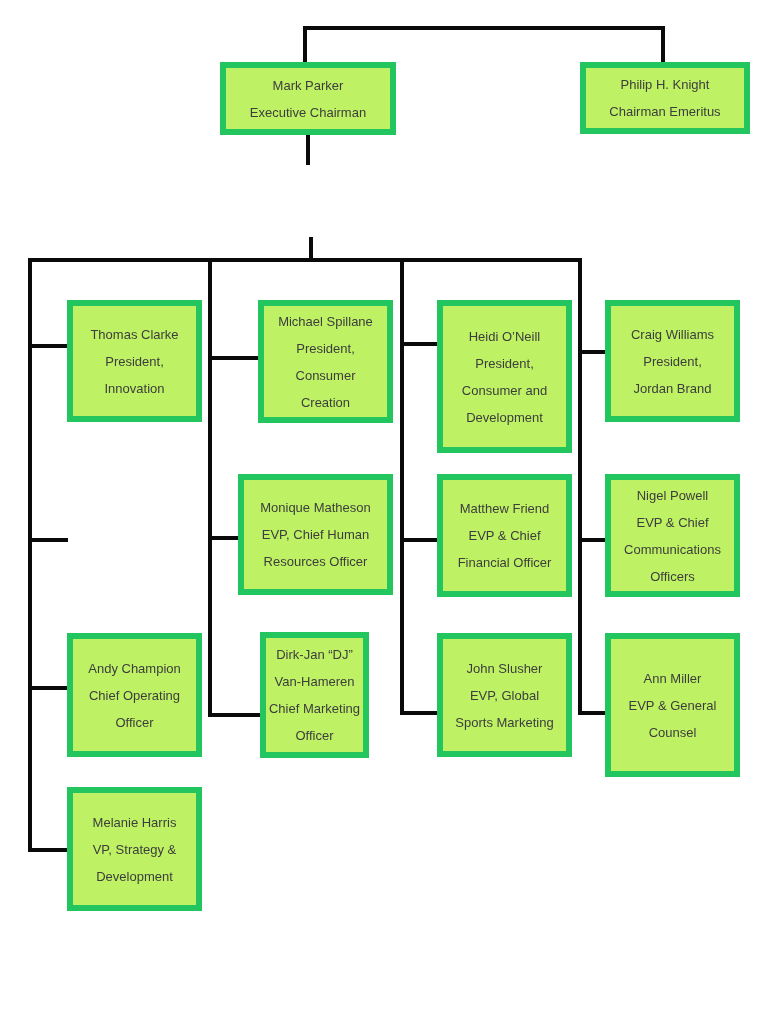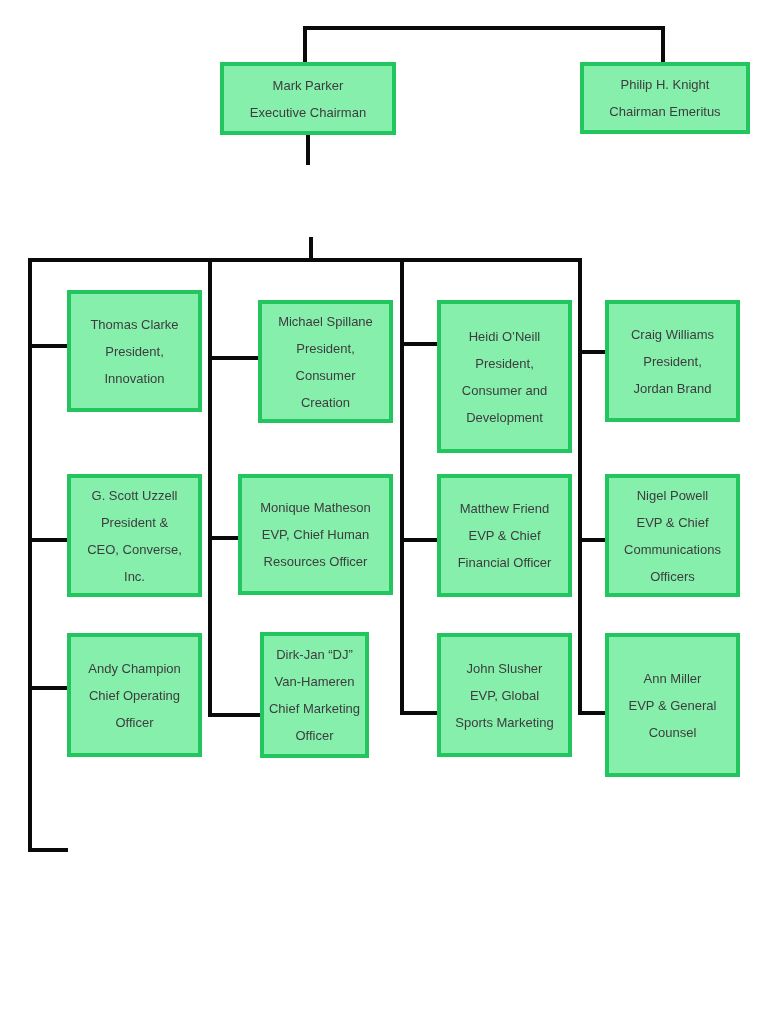--- a/index.html
+++ b/index.html
@@ -18,22 +18,22 @@
   .connectors {
     position: absolute;
     left: 0;
     top: 0;
     z-index: 0;
   }
   .node {
     position: absolute;
     z-index: 1;
     box-sizing: border-box;
-    background: #86efac;
-    border: 4px solid #22c55e;
+    background: #bef264;
+    border: 6px solid #22c55e;
     display: flex;
     flex-direction: column;
     align-items: center;
     justify-content: center;
     text-align: center;
     color: #3d3d3d;
     font-size: 13px;
     line-height: 27px;
   }
   .line {
@@ -80,21 +80,21 @@
     <span class="line">Mark Parker</span>
     <span class="line">Executive Chairman</span>
   </div>
 
   <div class="node" style="left:580px;top:62px;width:170px;height:72px">
     <span class="line">Philip H. Knight</span>
     <span class="line">Chairman Emeritus</span>
   </div>
 
 
-  <div class="node" style="left:67px;top:290px;width:135px;height:122px">
+  <div class="node" style="left:67px;top:300px;width:135px;height:122px">
     <span class="line">Thomas Clarke</span>
     <span class="line">President,</span>
     <span class="line">Innovation</span>
   </div>
 
   <div class="node" style="left:258px;top:300px;width:135px;height:123px">
     <span class="line">Michael Spillane</span>
     <span class="line">President,</span>
     <span class="line">Consumer</span>
     <span class="line">Creation</span>
@@ -106,26 +106,20 @@
     <span class="line">Consumer and</span>
     <span class="line">Development</span>
   </div>
 
   <div class="node" style="left:605px;top:300px;width:135px;height:122px">
     <span class="line">Craig Williams</span>
     <span class="line">President,</span>
     <span class="line">Jordan Brand</span>
   </div>
 
-  <div class="node" style="left:67px;top:474px;width:135px;height:123px">
-    <span class="line">G. Scott Uzzell</span>
-    <span class="line">President &amp;</span>
-    <span class="line">CEO, Converse,</span>
-    <span class="line">Inc.</span>
-  </div>
 
   <div class="node" style="left:238px;top:474px;width:155px;height:121px">
     <span class="line">Monique Matheson</span>
     <span class="line">EVP, Chief Human</span>
     <span class="line">Resources Officer</span>
   </div>
 
   <div class="node" style="left:437px;top:474px;width:135px;height:123px">
     <span class="line">Matthew Friend</span>
     <span class="line">EVP &amp; Chief</span>
@@ -157,14 +151,19 @@
     <span class="line">EVP, Global</span>
     <span class="line">Sports Marketing</span>
   </div>
 
   <div class="node" style="left:605px;top:633px;width:135px;height:144px">
     <span class="line">Ann Miller</span>
     <span class="line">EVP &amp; General</span>
     <span class="line">Counsel</span>
   </div>
 
+  <div class="node" style="left:67px;top:787px;width:135px;height:124px">
+    <span class="line">Melanie Harris</span>
+    <span class="line">VP, Strategy &amp;</span>
+    <span class="line">Development</span>
+  </div>
 
 </div>
 
 </body></html>

